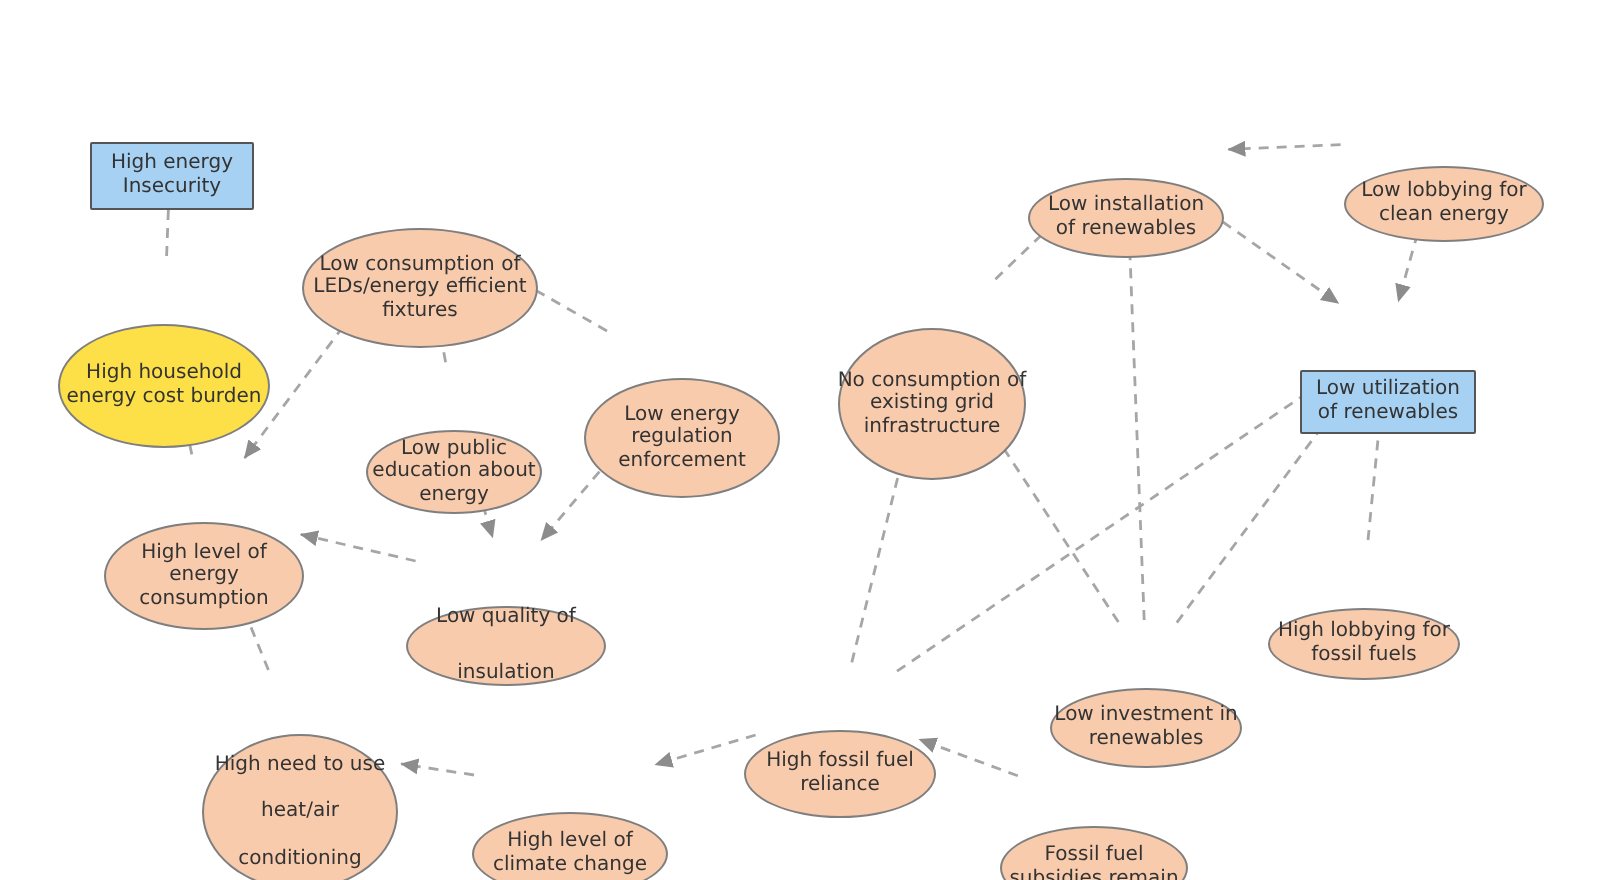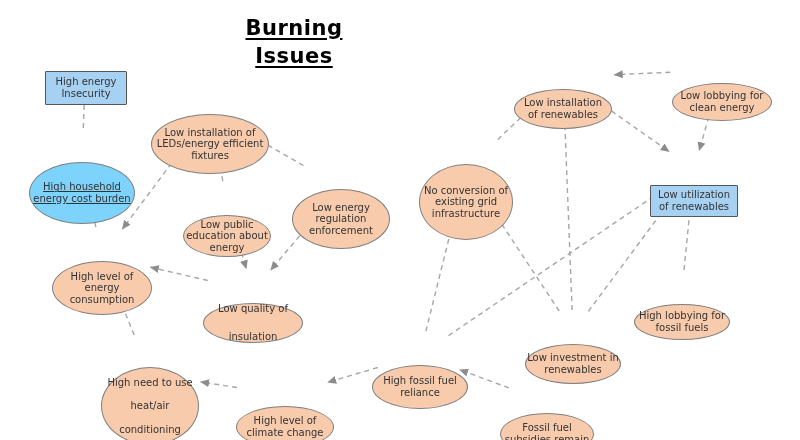--- a/index.html
+++ b/index.html
@@ -50,36 +50,32 @@
         <line x1="572.1" y1="310.0" x2="563.9" y2="99.5" stroke="#A6A6A6" stroke-width="1.4" stroke-dasharray="5 4" marker-end="url(#arrowhead)"></line>
         <line x1="670.3" y1="72.3" x2="614.2" y2="74.7" stroke="#A6A6A6" stroke-width="1.4" stroke-dasharray="5 4" marker-end="url(#arrowhead)"></line>
         <line x1="716.1" y1="90.8" x2="699.2" y2="150.6" stroke="#A6A6A6" stroke-width="1.4" stroke-dasharray="5 4" marker-end="url(#arrowhead)"></line>
         <line x1="589.3" y1="95.4" x2="669.2" y2="151.6" stroke="#A6A6A6" stroke-width="1.4" stroke-dasharray="5 4" marker-end="url(#arrowhead)"></line>
         <line x1="448.5" y1="335.6" x2="668.4" y2="186.4" stroke="#A6A6A6" stroke-width="1.4" stroke-dasharray="5 4" marker-end="url(#arrowhead)"></line>
         <line x1="588.4" y1="311.3" x2="680.6" y2="187.0" stroke="#A6A6A6" stroke-width="1.4" stroke-dasharray="5 4" marker-end="url(#arrowhead)"></line>
         <line x1="684.0" y1="270.0" x2="692.2" y2="187.5" stroke="#A6A6A6" stroke-width="1.4" stroke-dasharray="5 4" marker-end="url(#arrowhead)"></line>
       </g>
   </svg>
 
-  <div id="title">
-    <span>Burning</span><br>
-    <span>Issues</span>
-  </div>
 
   <div id="nodes">
       <div class="node rect" style="left: 45px; top: 39px; width: 82px; height: 34px; background: rgb(166, 209, 242); border: 1.6px solid rgb(85, 85, 85); color: rgb(51, 51, 51);">
         <div class="ln">High energy</div>
         <div class="ln">Insecurity</div>
       </div>
-      <div class="node ellipse" style="left: 29px; top: 130px; width: 106px; height: 62px; background: #7dd3fc; border: 1.6px solid rgb(127, 127, 127); color: rgb(51, 51, 51); text-decoration: underline;">
+      <div class="node ellipse" style="left: 29px; top: 130px; width: 106px; height: 62px; background: #fde047; border: 1.6px solid rgb(127, 127, 127); color: rgb(51, 51, 51);">
         <div class="ln">High household</div>
         <div class="ln">energy cost burden</div>
       </div>
       <div class="node ellipse" style="left: 151px; top: 82px; width: 118px; height: 60px; background: rgb(248, 203, 173); border: 1.6px solid rgb(127, 127, 127); color: rgb(51, 51, 51);">
-        <div class="ln">Low installation of</div>
+        <div class="ln">Low consumption of</div>
         <div class="ln">LEDs/energy efficient</div>
         <div class="ln">fixtures</div>
       </div>
       <div class="node ellipse" style="left: 183px; top: 183px; width: 88px; height: 42px; background: rgb(248, 203, 173); border: 1.6px solid rgb(127, 127, 127); color: rgb(51, 51, 51);">
         <div class="ln">Low public</div>
         <div class="ln">education about</div>
         <div class="ln">energy</div>
       </div>
       <div class="node ellipse" style="left: 292px; top: 157px; width: 98px; height: 60px; background: rgb(248, 203, 173); border: 1.6px solid rgb(127, 127, 127); color: rgb(51, 51, 51); align-items: center;">
         <div class="ln">Low energy</div>
@@ -114,21 +110,21 @@
       </div>
       <div class="node ellipse" style="left: 525px; top: 312px; width: 96px; height: 40px; background: rgb(248, 203, 173); border: 1.6px solid rgb(127, 127, 127); color: rgb(51, 51, 51);">
         <div class="ln">Low investment in</div>
         <div class="ln">renewables</div>
       </div>
       <div class="node ellipse" style="left: 634px; top: 272px; width: 96px; height: 36px; background: rgb(248, 203, 173); border: 1.6px solid rgb(127, 127, 127); color: rgb(51, 51, 51);">
         <div class="ln">High lobbying for</div>
         <div class="ln">fossil fuels</div>
       </div>
       <div class="node ellipse" style="left: 419px; top: 132px; width: 94px; height: 76px; background: rgb(248, 203, 173); border: 1.6px solid rgb(127, 127, 127); color: rgb(51, 51, 51);">
-        <div class="ln">No conversion of</div>
+        <div class="ln">No consumption of</div>
         <div class="ln">existing grid</div>
         <div class="ln">infrastructure</div>
       </div>
       <div class="node ellipse" style="left: 514px; top: 57px; width: 98px; height: 40px; background: rgb(248, 203, 173); border: 1.6px solid rgb(127, 127, 127); color: rgb(51, 51, 51);">
         <div class="ln">Low installation</div>
         <div class="ln">of renewables</div>
       </div>
       <div class="node ellipse" style="left: 672px; top: 51px; width: 100px; height: 38px; background: rgb(248, 203, 173); border: 1.6px solid rgb(127, 127, 127); color: rgb(51, 51, 51);">
         <div class="ln">Low lobbying for</div>
         <div class="ln">clean energy</div>

